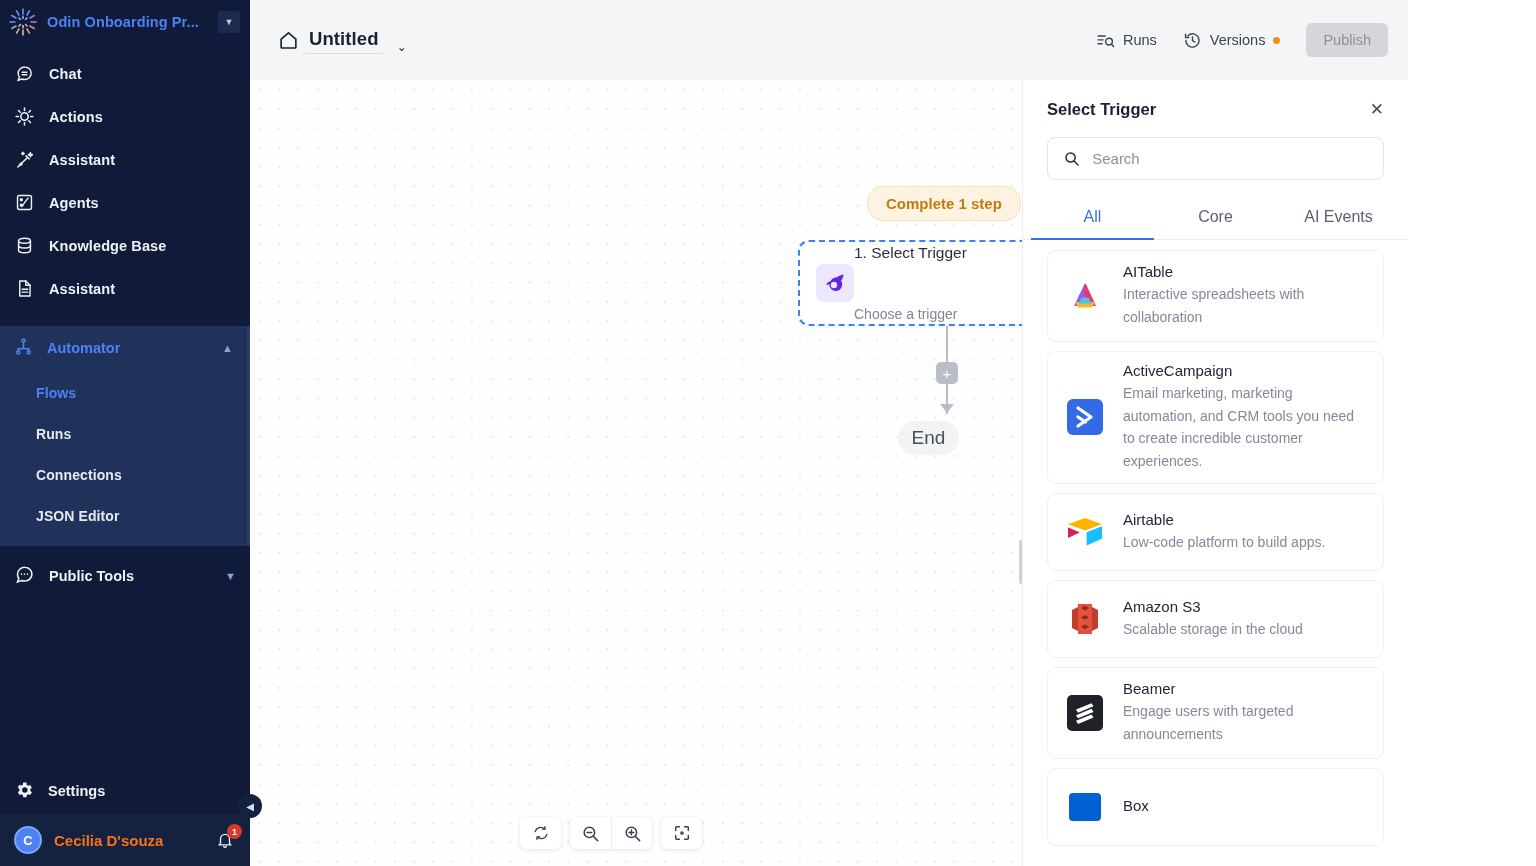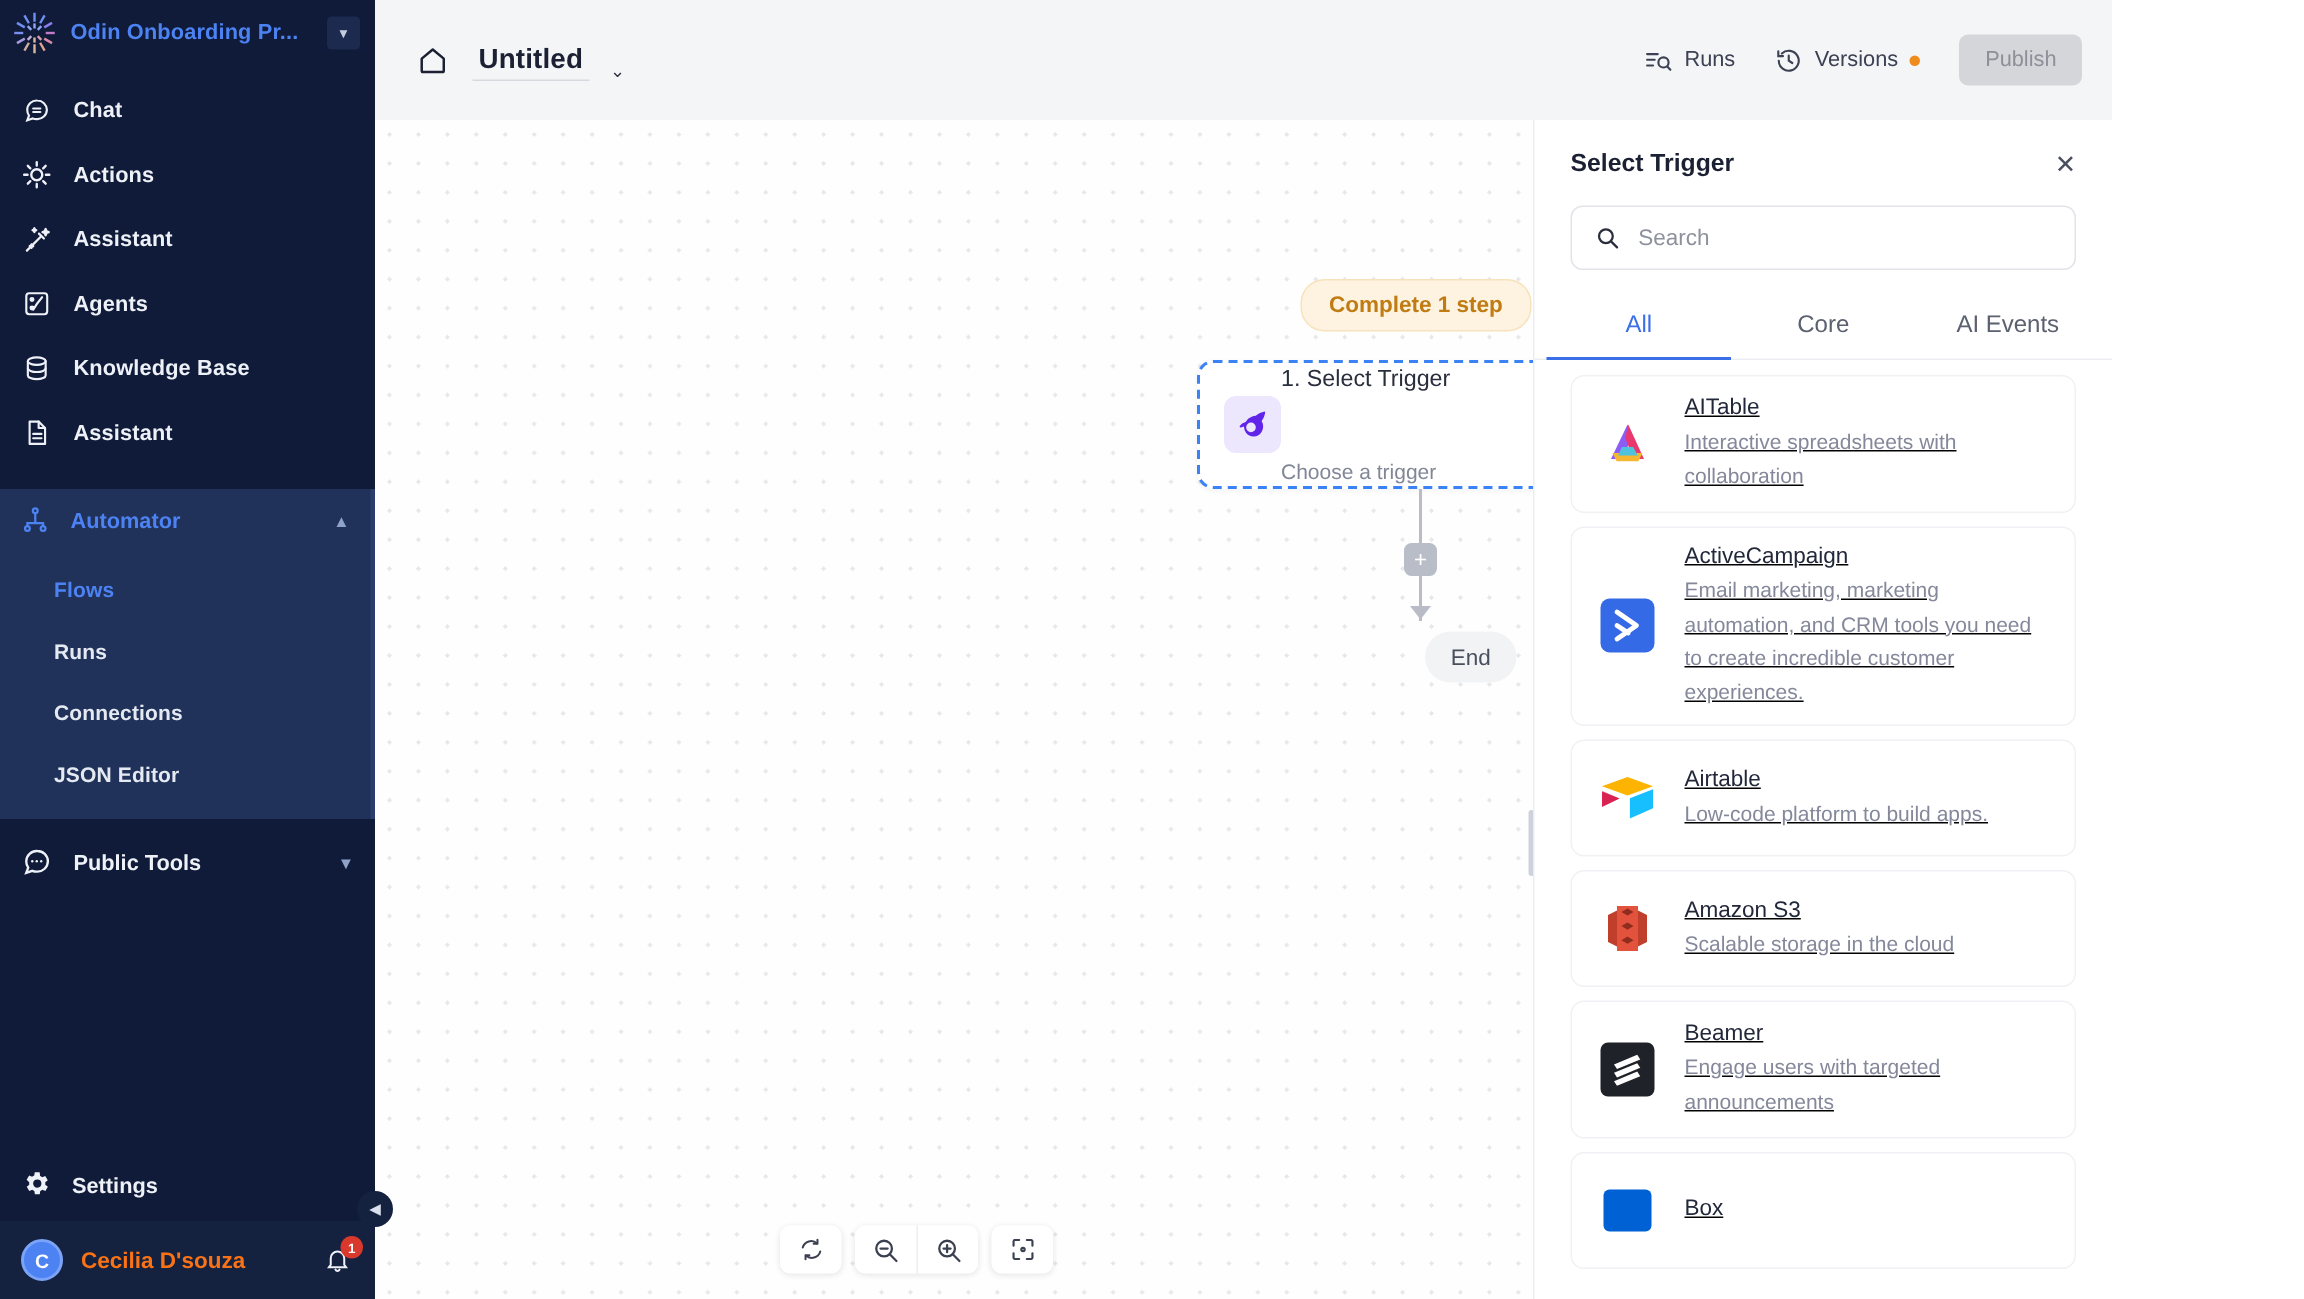--- a/index.html
+++ b/index.html
@@ -97,21 +97,21 @@
   .main { flex: 1 1 auto; display: flex; flex-direction: column; position: relative; }
   .topbar {
     height: 80px; background: #f4f5f7;
     display: flex; align-items: center; padding: 0 20px 0 12px;
     flex: 0 0 80px;
   }
   .home-btn {
     width: 34px; height: 34px; display: flex; align-items: center; justify-content: center;
     cursor: pointer; color: #1b2133; margin-left: 9px;
   }
-  .flow-title-wrap { display: flex; align-items: flex-end; gap: 10px; margin-left: 10px; }
+  .flow-title-wrap { display: flex; align-items: flex-end; gap: 10px; margin-left: 0; }
   .flow-title {
     font-size: 18.5px; font-weight: 700; color: #1b2133;
     border-bottom: 1px solid #d6d9e0; padding: 2px 4px 3px 4px; cursor: text;
     letter-spacing: .1px;
   }
   .title-caret { color: #2b3040; font-size: 12px; cursor: pointer; padding: 0 4px; }
   .top-right { margin-left: auto; display: flex; align-items: center; gap: 26px; }
   .top-act {
     display: flex; align-items: center; gap: 8px; cursor: pointer;
     font-size: 14.5px; color: #3c4253;
@@ -159,22 +159,22 @@
     position: absolute; left: 2px; top: 78px; width: 0; height: 0;
     border-left: 7px solid transparent; border-right: 7px solid transparent;
     border-top: 9px solid #b9bcc6;
   }
   .plus-btn {
     position: absolute; left: 686px; top: 282px; width: 22px; height: 22px;
     background: #b9bdc7; color: #fff; border-radius: 5px; font-size: 15px;
     display: flex; align-items: center; justify-content: center; cursor: pointer; z-index: 3;
   }
   .end-node {
-    position: absolute; left: 700px; top: 341px; width: 61px; height: 34px;
-    background: #f2f3f5; border-radius: 17px; color: #4a4f5d; font-size: 15px;
+    position: absolute; left: 648px; top: 341px; width: 61px; height: 34px;
+    background: #f2f3f5; border-radius: 17px; color: #4a4f5d; font-size: 19px;
     display: flex; align-items: center; justify-content: center; cursor: pointer;
   }
   .canvas-toolbar {
     position: absolute; left: 270px; bottom: 17px; display: flex; gap: 9px; z-index: 6;
   }
   .ctrl-group { display: flex; background: #fff; border-radius: 7px; box-shadow: 0 1px 4px rgba(30,35,50,.12); overflow: hidden; }
   .ctrl-btn {
     width: 41px; height: 32px; display: flex; align-items: center; justify-content: center;
     cursor: pointer; color: #3b4050; background: #fff; border: none;
   }
@@ -209,21 +209,21 @@
   }
   .tab.active { color: #3b6fe8; border-bottom-color: #3b6fe8; }
   .list {
     flex: 1 1 auto; overflow-y: auto; padding: 10px 24px 20px 24px;
     display: flex; flex-direction: column; gap: 9px;
   }
   .list::-webkit-scrollbar { width: 6px; }
   .list::-webkit-scrollbar-thumb { background: #c6cbd6; border-radius: 3px; }
   .app-row {
     display: flex; align-items: center; gap: 17px; border: 1px solid #f0f1f4;
-    border-radius: 9px; padding: 15px 16px; cursor: pointer; min-height: 78px; text-decoration: underline;
+    border-radius: 9px; padding: 15px 16px; cursor: pointer; min-height: 78px;
   }
   .app-logo { width: 42px; height: 42px; flex: 0 0 42px; display: flex; align-items: center; justify-content: center; }
   .app-txt { display: flex; flex-direction: column; gap: 3px; }
   .app-name { font-size: 15px; color: #22283a; }
   .app-desc { font-size: 14px; color: #84889a; line-height: 1.62; }
 </style>
 </head>
 <body>
 
 <div id="app">

